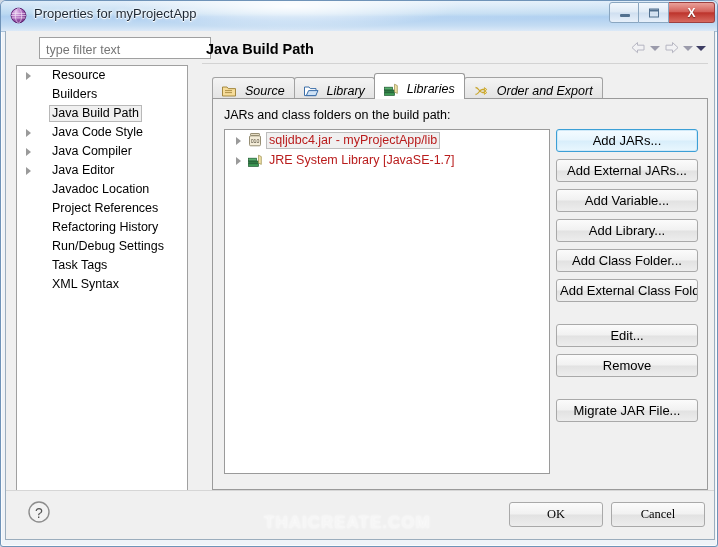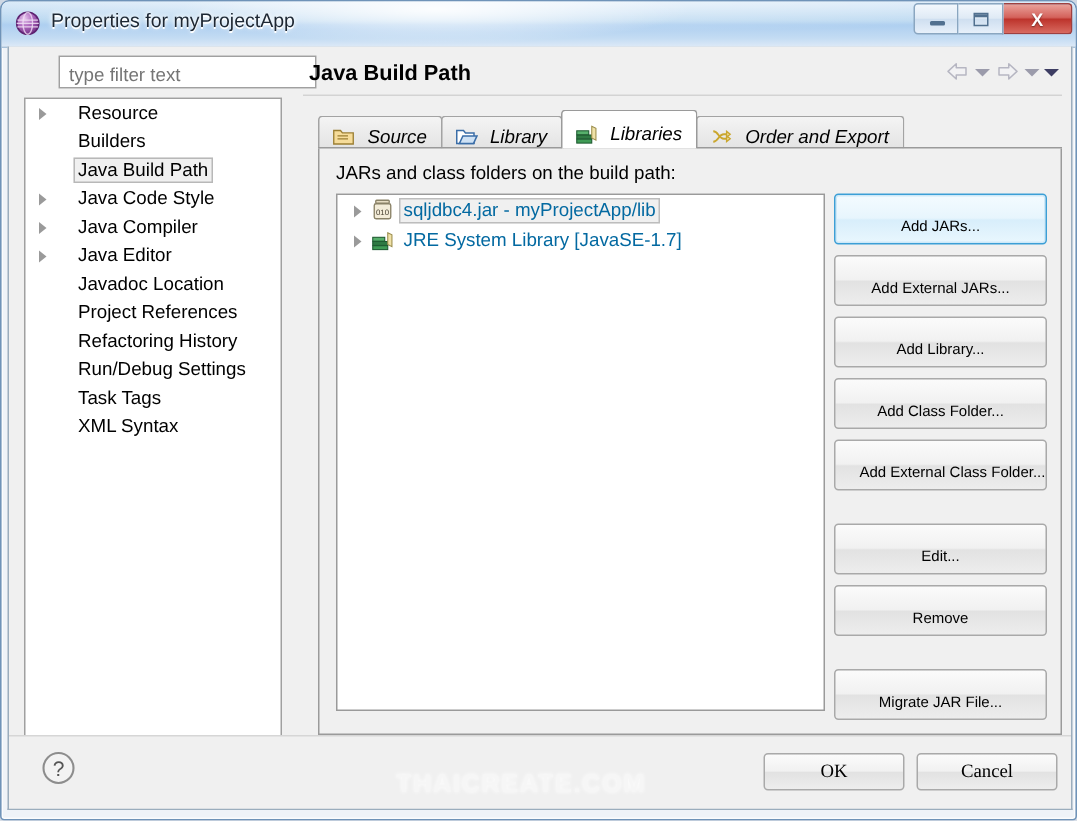--- a/index.html
+++ b/index.html
@@ -229,21 +229,21 @@
     position: absolute; left: 11px; top: 30px;
     width: 326px; height: 345px;
     box-sizing: border-box;
     background: #ffffff;
     border: 1px solid #9a9a9a;
     overflow: hidden;
   }
   .jar-row {
     height: 20px; display: flex; align-items: center;
     padding-left: 8px;
-    font-size: 12.5px; color: #0369a1;
+    font-size: 12.5px; color: #b91c1c;
     white-space: nowrap;
   }
   .jar-label { padding: 0 3px; line-height: 15px; }
   .jar-row.selected .jar-label {
     background: #f0f0f0;
     border: 1px solid #bdbdbd;
     padding: 0 2px;
   }
 
   
@@ -253,27 +253,27 @@
   .btncol {
     position: absolute; left: 343px; top: 30px;
     width: 142px;
   }
   .ebtn {
     width: 142px; height: 23px;
     box-sizing: border-box;
     display: block;
     margin-bottom: 7px;
     font-family: "Liberation Sans", sans-serif;
-    font-size: 10px;
+    font-size: 13px;
     color: #000;
     background: linear-gradient(180deg, #fbfbfb 0%, #f1f1f1 48%, #e2e2e2 52%, #ededed 100%);
     border: 1px solid #a9a9a9;
     border-radius: 3px;
     cursor: default;
-    padding: 16px;
+    padding: 3px;
     white-space: nowrap;
     overflow: hidden;
   }
   .ebtn.focused {
     border: 1px solid #3c9fd6;
     box-shadow: inset 0 0 0 1px #cfe9f8;
     background: linear-gradient(180deg, #f4fbff 0%, #e7f5fd 48%, #d8eefb 52%, #e9f7fe 100%);
   }
   .gap-lg { margin-bottom: 22px; }
 
@@ -488,20 +488,21 @@
                       <path d="M11.5 3.2 L14.3 4.6 L14.3 12.4 L11.5 11 Z" fill="#f0e2a8" stroke="#9a8c4a" stroke-width="0.7"></path>
                     </svg></span>
                   <span class="jar-label">JRE System Library [JavaSE-1.7]</span>
                 </div>
               </div>
           </div>
 
           <div class="btncol" id="btn-host">
               <button class="ebtn focused">Add JARs...</button>
               <button class="ebtn">Add External JARs...</button>
+              <button class="ebtn">Add Variable...</button>
               <button class="ebtn">Add Library...</button>
               <button class="ebtn">Add Class Folder...</button>
               <button class="ebtn gap-lg">Add External Class Folder...</button>
               <button class="ebtn">Edit...</button>
               <button class="ebtn gap-lg">Remove</button>
               <button class="ebtn">Migrate JAR File...</button>
             </div>
         </div>
       </div>
 

